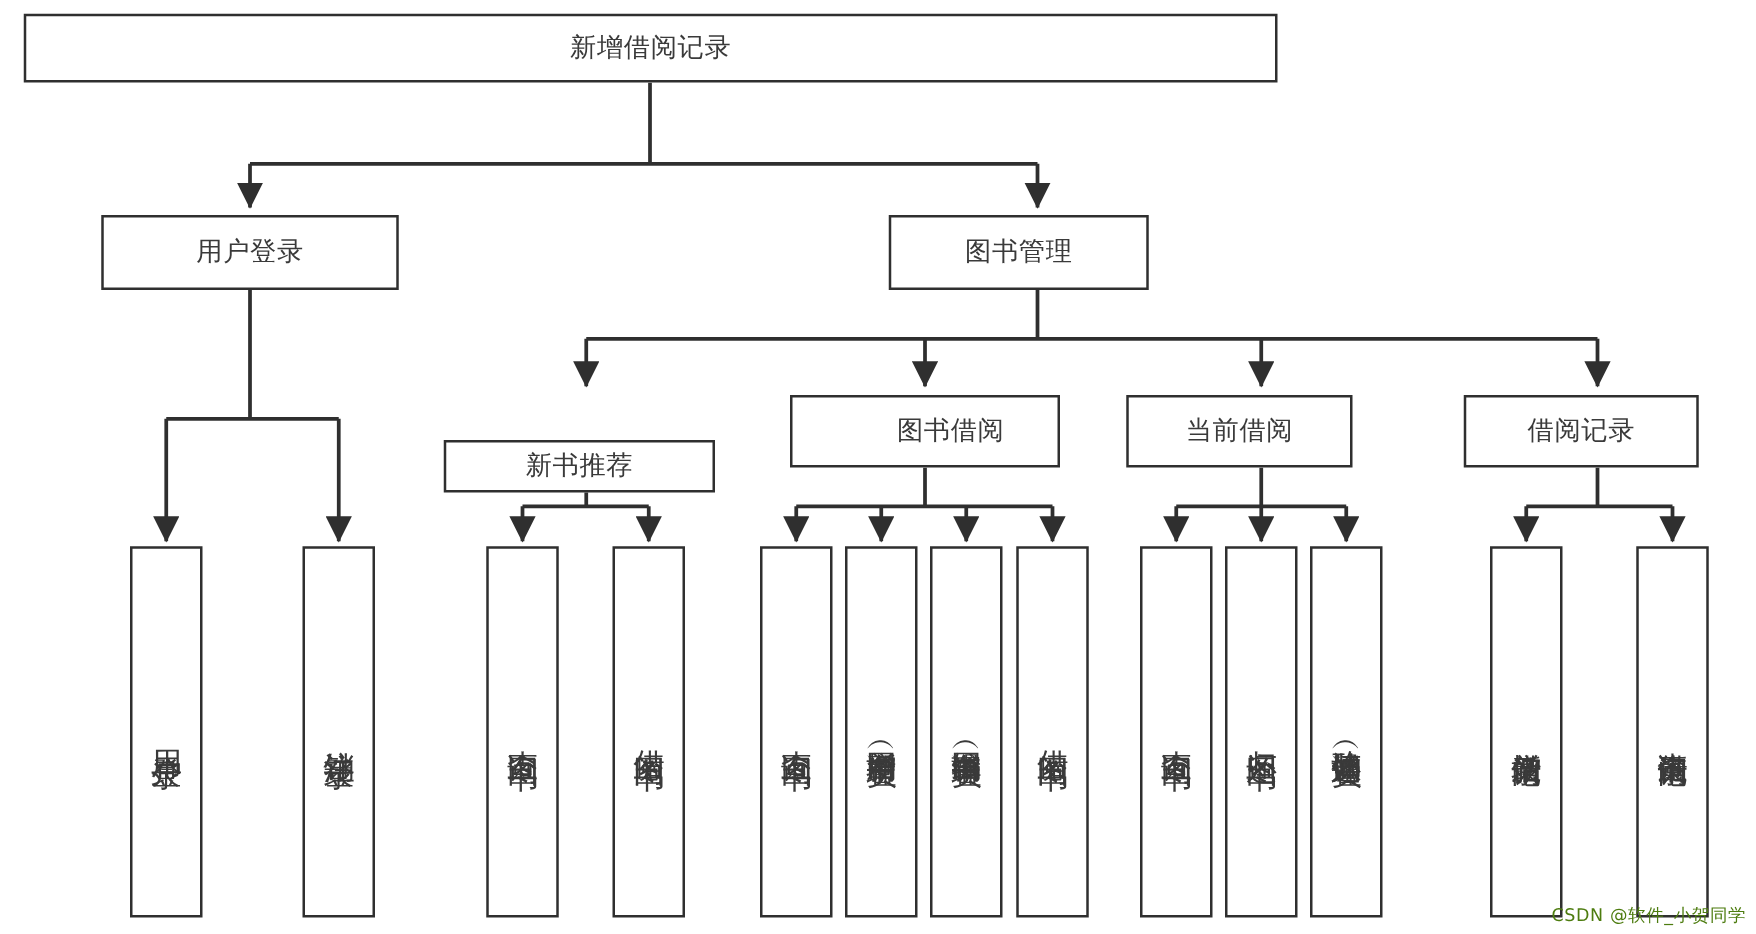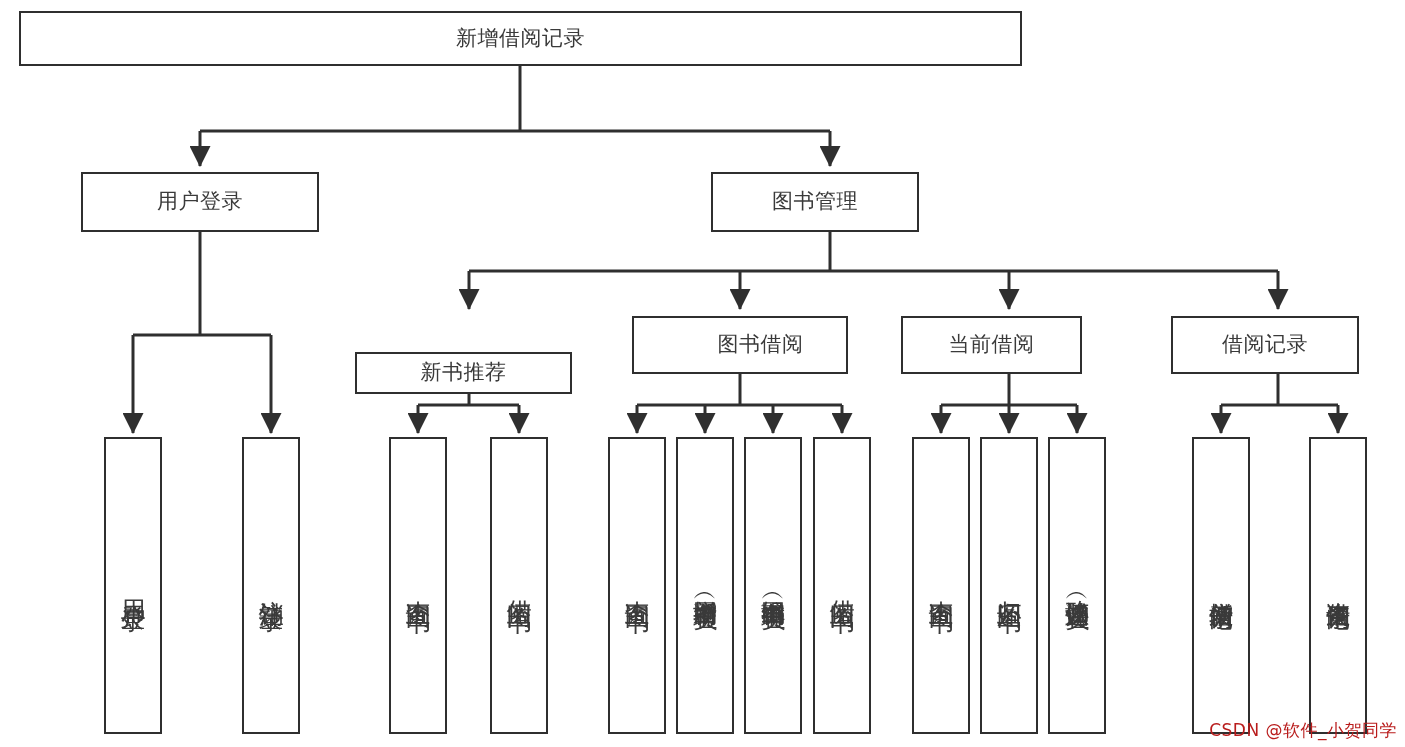--- a/index.html
+++ b/index.html
@@ -60,22 +60,22 @@
     max-height: 100%;
   }
   .node.vertical.tall .label {
     font-size: 24px;
     letter-spacing: 1px;
   }
   #watermark {
     position: absolute;
     right: 8px;
     bottom: 5px;
-    font-size: 17px;
-    color: #b91c1c;
+    font-size: 14px;
+    color: #4d7c0f;
     letter-spacing: 0.5px;
     white-space: nowrap;
     user-select: none;
   }
 </style>
 </head>
 <body>
 
 <div id="diagram-root">
 

